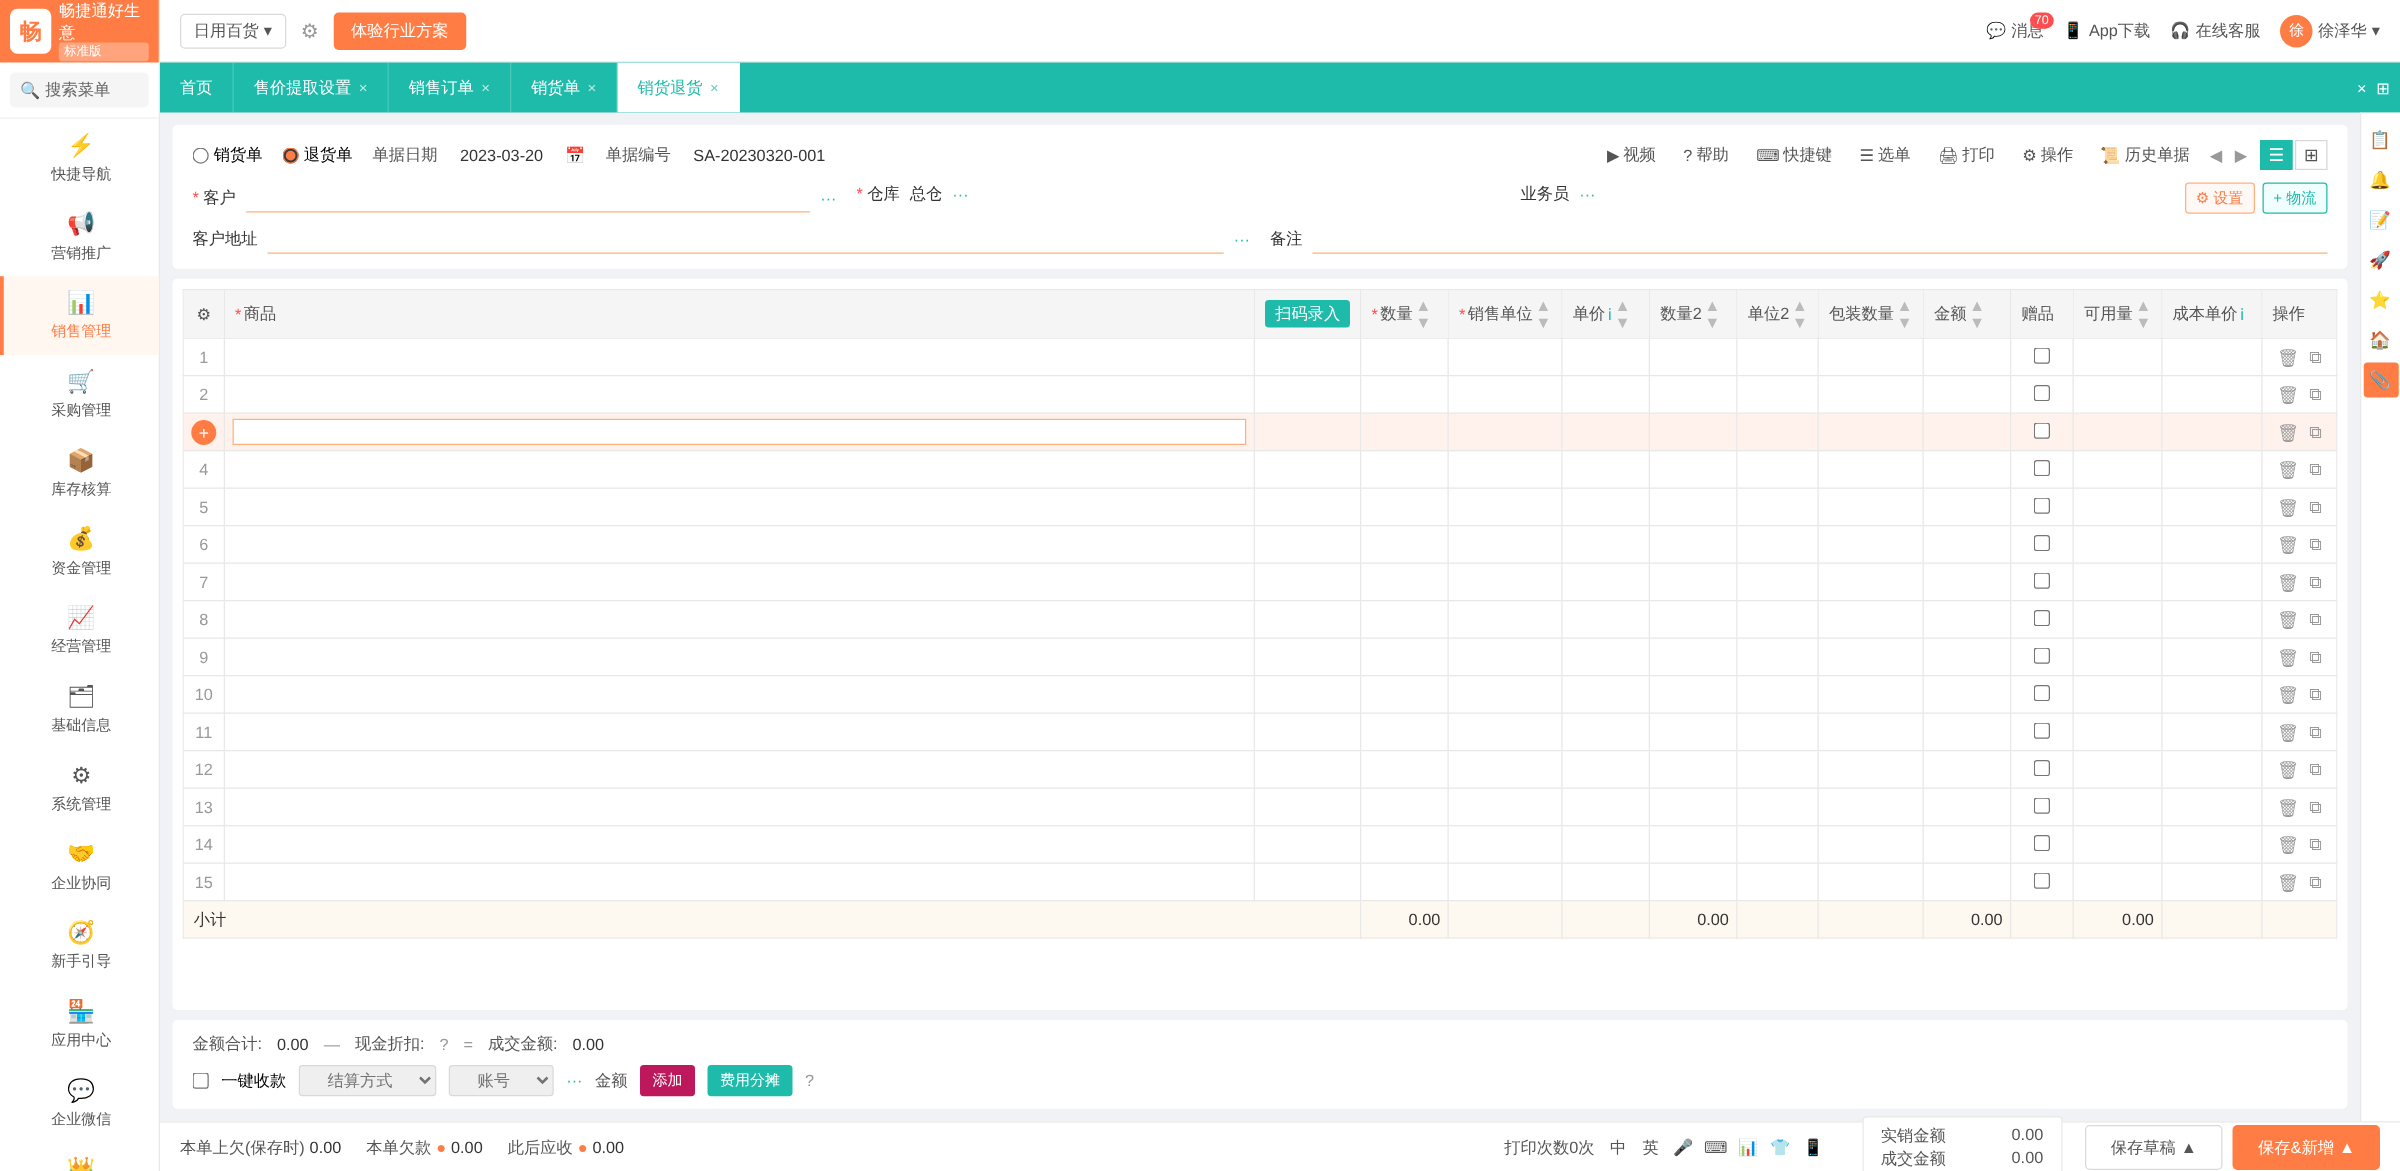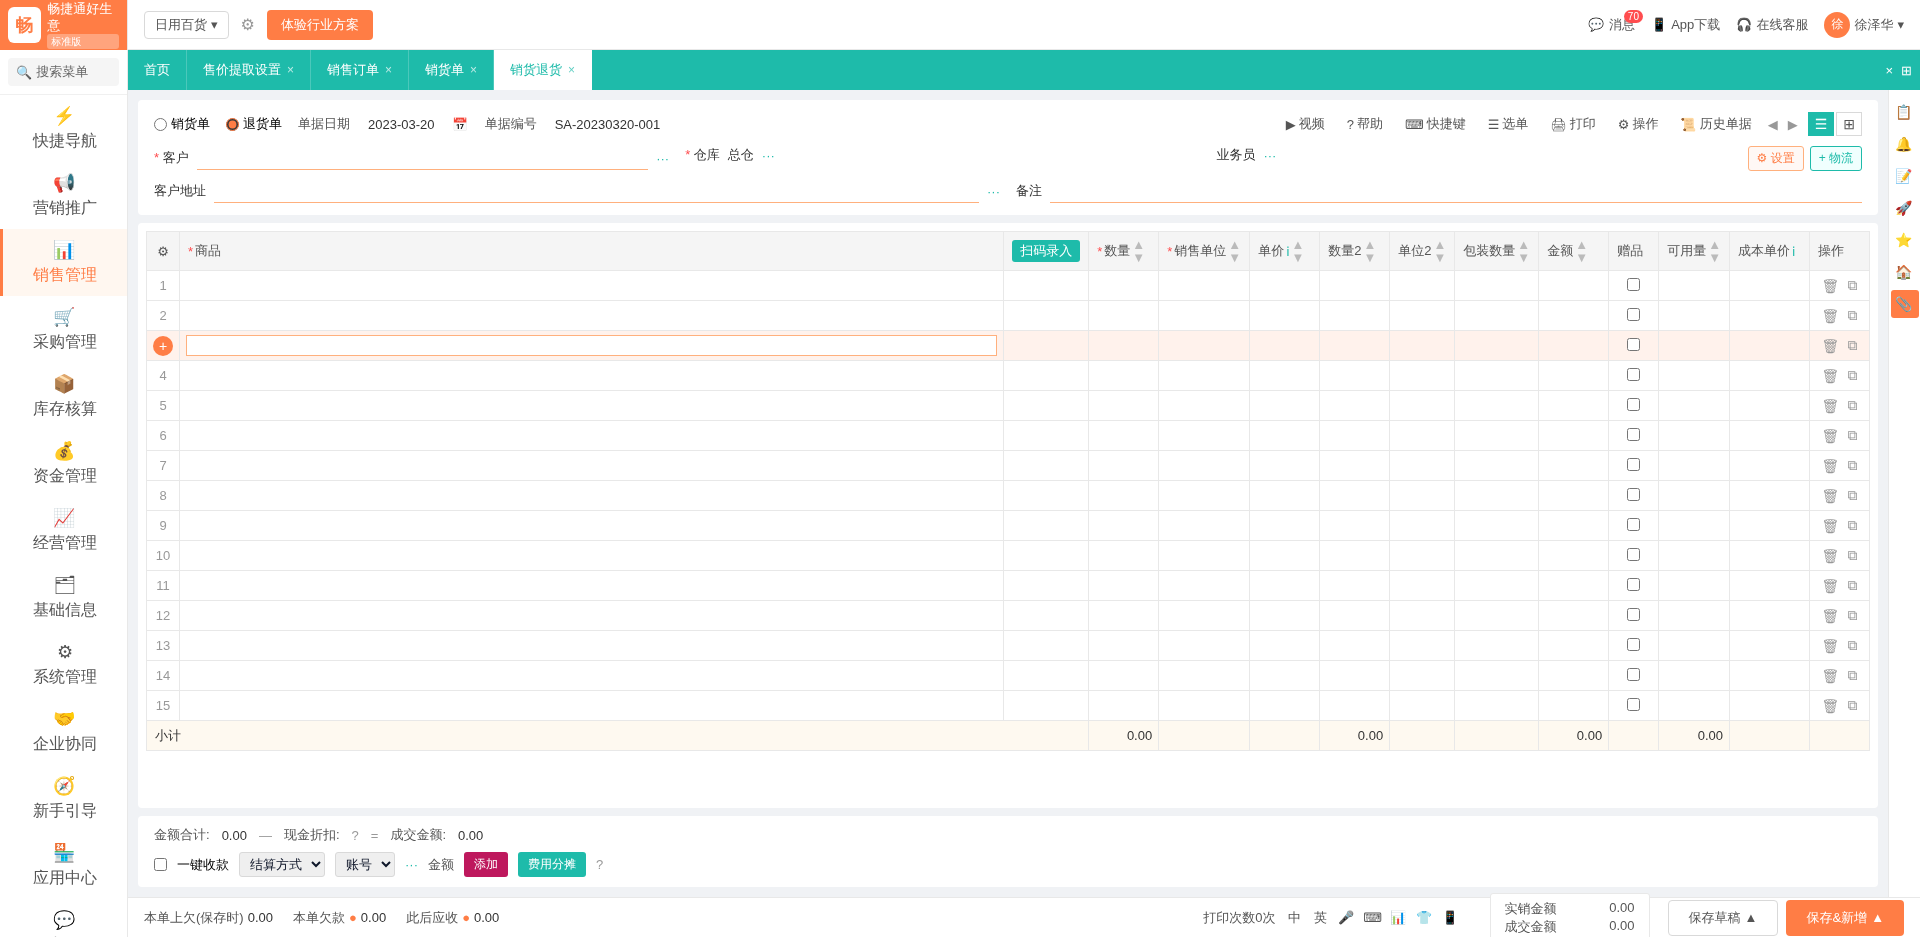--- a/index.html
+++ b/index.html
@@ -9,21 +9,21 @@
     .sidebar { width: 128px; background: #fff; display: flex; flex-direction: column; height: 100%; border-right: 1px solid #e8e8e8; }
     .sidebar-logo { background: #ff7d45; padding: 8px; display: flex; align-items: center; gap: 6px; height: 50px; }
     .sidebar-logo-icon { width: 36px; height: 36px; background: #fff; border-radius: 6px; display: flex; align-items: center; justify-content: center; font-size: 18px; color: #ff7d45; font-weight: bold; }
     .sidebar-logo-text { color: #fff; font-size: 12px; line-height: 1.3; }
     .sidebar-logo-badge { font-size: 10px; background: rgba(255,255,255,0.3); padding: 1px 4px; border-radius: 3px; }
     .sidebar-search { padding: 8px; border-bottom: 1px solid #f0f0f0; }
     .sidebar-search-btn { width: 100%; background: #f5f5f5; border: none; padding: 5px 8px; border-radius: 4px; cursor: pointer; color: #666; display: flex; align-items: center; gap: 4px; font-size: 12px; }
     .sidebar-item { display: flex; flex-direction: column; align-items: center; padding: 10px 6px; cursor: pointer; color: #555; gap: 4px; border-left: 3px solid transparent; }
     .sidebar-item.active { background: #fff7f0; color: #ff7d45; border-left: 3px solid #ff7d45; }
     .sidebar-item-icon { font-size: 18px; }
-    .sidebar-item-label { font-size: 16px; text-align: center; }
+    .sidebar-item-label { font-size: 12px; text-align: center; }
 
     
     .main { flex: 1; display: flex; flex-direction: column; overflow: hidden; }
 
     
     .topbar { height: 50px; background: #fff; display: flex; align-items: center; padding: 0 16px; border-bottom: 1px solid #e8e8e8; gap: 12px; }
     .topbar-select { display: flex; align-items: center; gap: 4px; border: 1px solid #d9d9d9; padding: 4px 10px; border-radius: 4px; cursor: pointer; color: #555; }
     .topbar-settings { color: #999; cursor: pointer; font-size: 16px; }
     .topbar-trial-btn { background: #ff7d45; color: #fff; border: none; padding: 6px 14px; border-radius: 4px; cursor: pointer; font-size: 13px; }
     .topbar-right { margin-left: auto; display: flex; align-items: center; gap: 16px; color: #555; }
@@ -90,21 +90,21 @@
 
     
     .bottom-section { background: #fff; border-radius: 4px; padding: 10px 16px; }
     .calc-row { display: flex; align-items: center; gap: 12px; flex-wrap: wrap; }
     .calc-label { color: #555; }
     .calc-value { color: #333; font-weight: 500; }
     .calc-separator { color: #999; }
     .calc-equal { color: #999; }
     .payment-row { display: flex; align-items: center; gap: 10px; margin-top: 8px; }
     .payment-checkbox { accent-color: #1EBBAA; }
-    .payment-select { border: 1px solid #d9d9d9; padding: 3px 6px; border-radius: 3px; color: #0f172a; outline: none; }
+    .payment-select { border: 1px solid #d9d9d9; padding: 3px 18px; border-radius: 3px; color: #737373; outline: none; }
     .add-btn { background: #be185d; color: #fff; border: none; padding: 4px 10px; border-radius: 3px; cursor: pointer; font-size: 12px; }
     .split-btn { background: #1EBBAA; color: #fff; border: none; padding: 4px 10px; border-radius: 3px; cursor: pointer; font-size: 12px; }
     .help-icon { color: #999; cursor: pointer; }
     .save-draft-btn { background: #fff; color: #555; border: 1px solid #d9d9d9; padding: 8px 20px; border-radius: 4px; cursor: pointer; display: flex; align-items: center; gap: 4px; }
     .save-new-btn { background: #ff7d45; color: #fff; border: none; padding: 8px 20px; border-radius: 4px; cursor: pointer; display: flex; align-items: center; gap: 4px; }
 
     
     .statusbar { height: 40px; background: #fff; border-top: 1px solid #e8e8e8; display: flex; align-items: center; padding: 0 16px; gap: 20px; color: #555; font-size: 12px; }
     .status-item { display: flex; align-items: center; gap: 4px; text-align: center; }
     .status-value { color: #333; font-weight: 500; }

